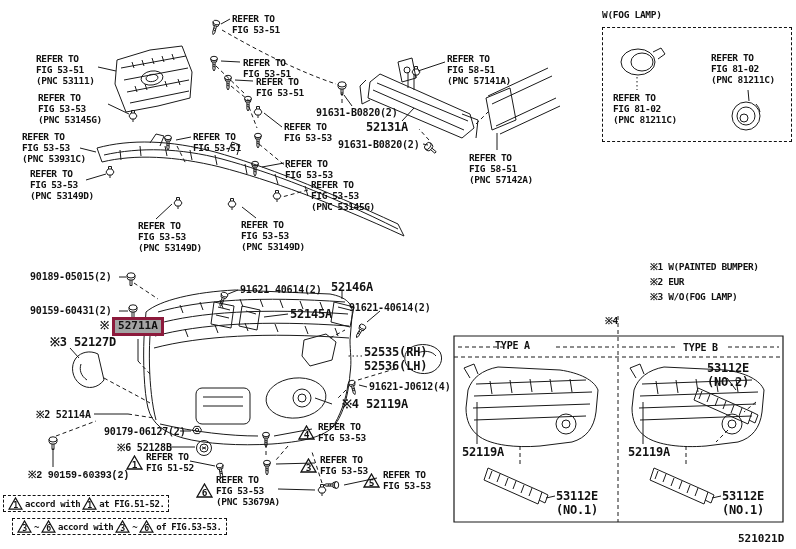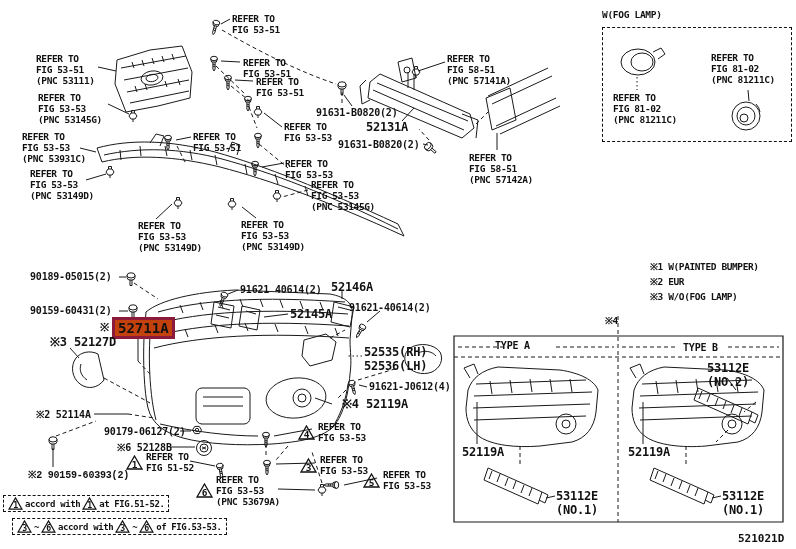--- a/index.html
+++ b/index.html
@@ -10,22 +10,22 @@
   .lbl{position:absolute;font-weight:700;white-space:nowrap;line-height:1.16;}
   .refer{font-size:9.5px;letter-spacing:-0.4px;}
   .part{font-size:10px;letter-spacing:-0.2px;}
   .big{font-size:12px;letter-spacing:-0.2px;}
   .legend{font-size:9.5px;letter-spacing:-0.4px;}
   .ln{white-space:pre;}
   .row{display:flex;gap:3px;align-items:center;}
   .col{display:block;}
   .tri{display:inline-block;flex:none;line-height:0;}
   .pre{font-size:11px;}
-  .hl-box{display:inline-block;border:3px solid #8c1a3c;background:#c2410c;padding:0 3px;
-          font-size:14px;font-weight:700;letter-spacing:0;}
+  .hl-box{display:inline-block;border:3px solid #8c1a3c;background:#a3a3a3;padding:0 3px;
+          font-size:11px;font-weight:700;letter-spacing:0;}
   .note{position:absolute;display:flex;align-items:center;gap:2px;border:1px dashed #111;
         background:#fff;padding:1px 4px;font-size:9px;font-weight:700;white-space:nowrap;letter-spacing:-0.4px;}
   .fogbox{position:absolute;left:602px;top:27px;width:188px;height:113px;border:1.5px dashed #111;}
   .fogtitle{position:absolute;left:602px;top:9px;font-size:9.5px;font-weight:700;letter-spacing:-0.3px;}
   #code{position:absolute;left:738px;top:532px;font-size:11px;font-weight:700;}
 </style>
 </head>
 <body>
 
 <div id="stage">

